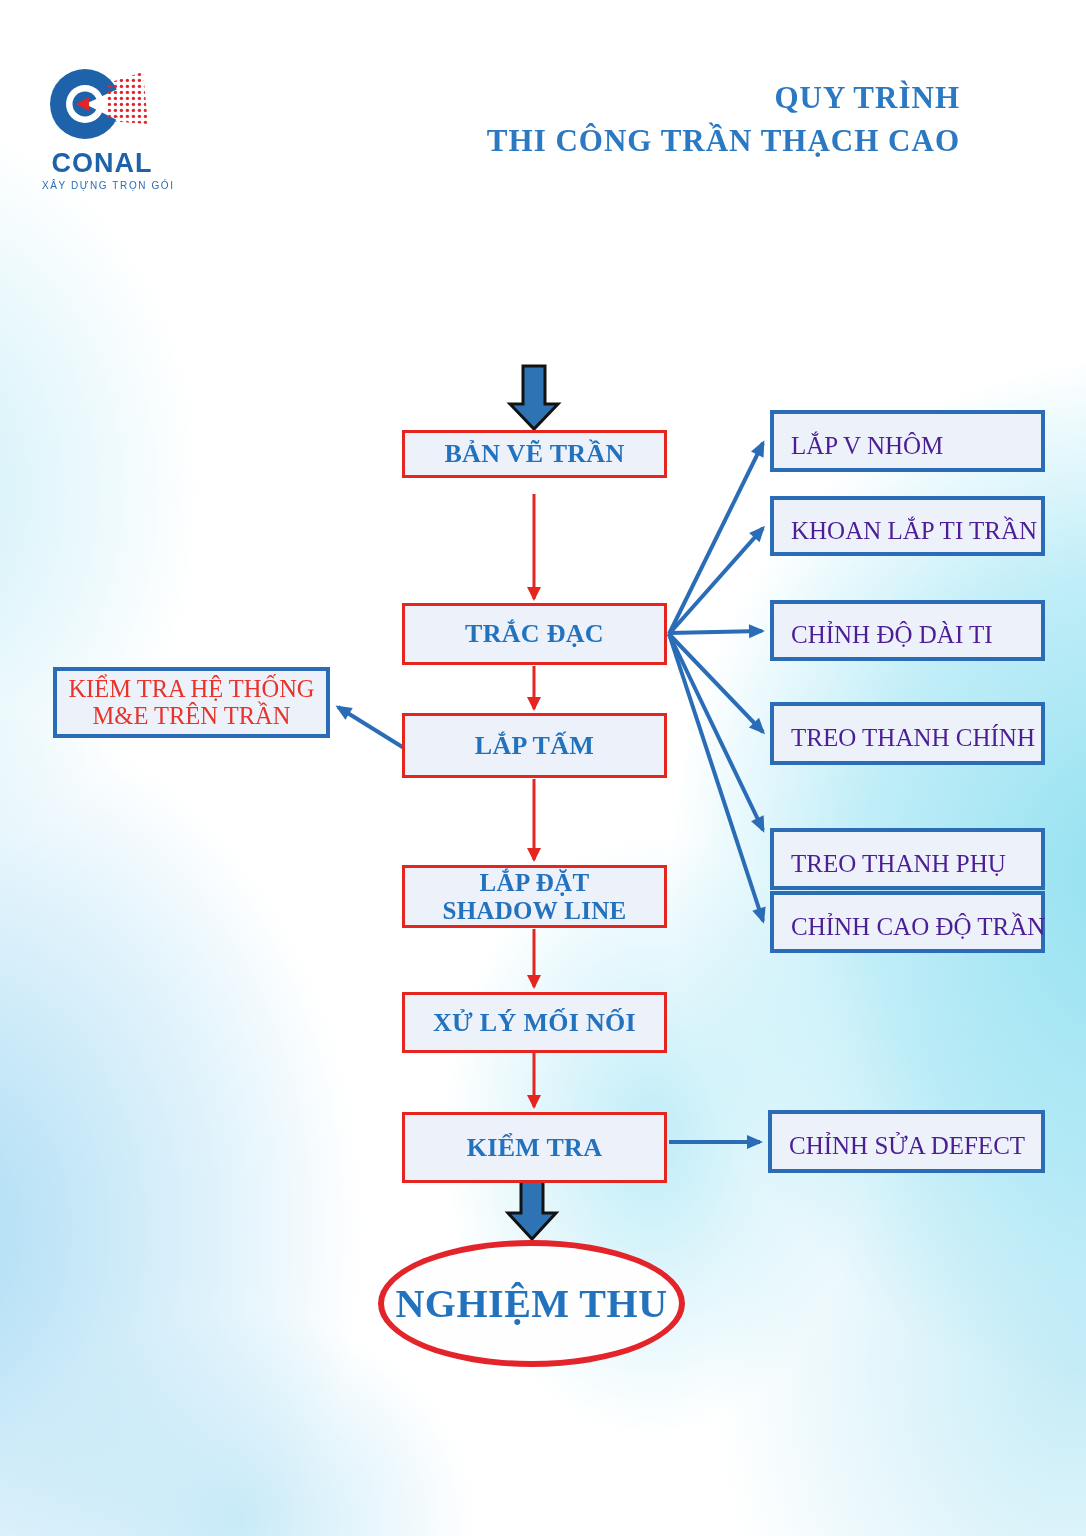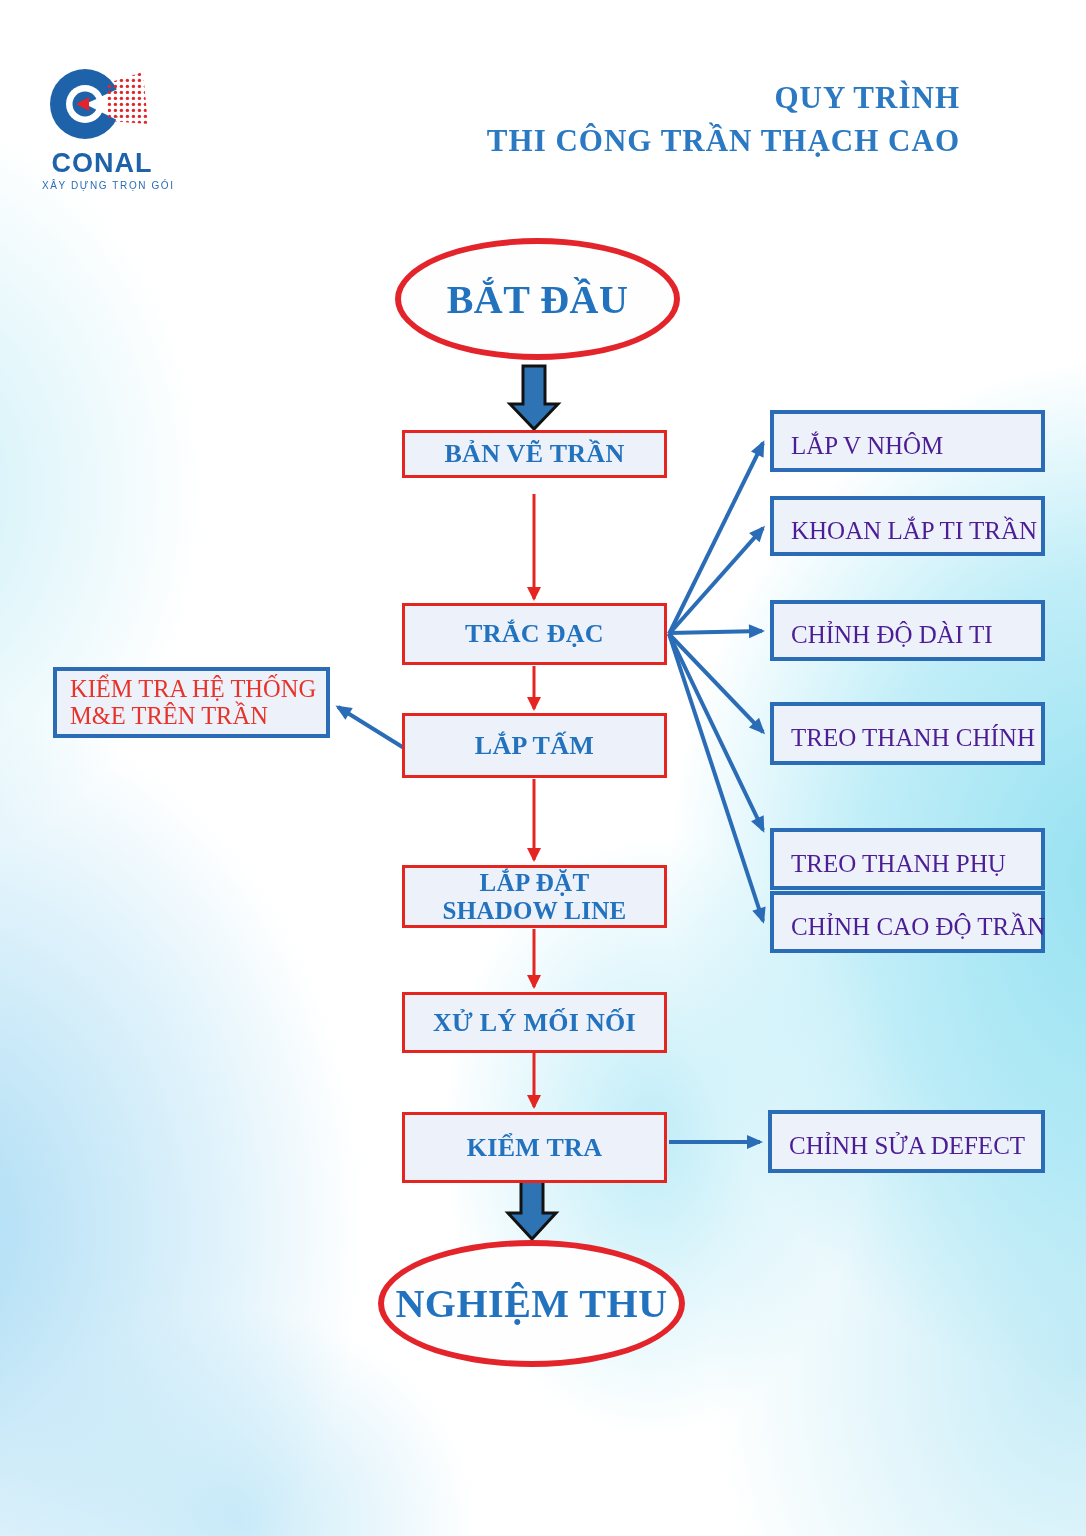--- a/index.html
+++ b/index.html
@@ -31,21 +31,21 @@
   .branch{
     position:absolute;left:770px;width:275px;height:62px;box-sizing:border-box;
     background:#EDF2FA;border:4px solid #2A6CB5;
     display:flex;align-items:center;padding:8px 6px 0 17px;
     color:#4c1d95;font-size:25px;line-height:1;white-space:nowrap;
   }
   .note{
     position:absolute;left:53px;top:667px;width:277px;height:71px;box-sizing:border-box;
     background:#EDF2FA;border:4px solid #2A6CB5;
     display:flex;flex-direction:column;justify-content:center;
-    color:#E8332B;font-size:24.5px;line-height:1.1;padding-left:13px;
+    color:#E8332B;font-size:24.5px;line-height:1.1;text-align:center;
   }
   .terminator{
     position:absolute;box-sizing:border-box;border:6px solid #E3242B;border-radius:50%;
     background:#FEFEFE;display:flex;align-items:center;justify-content:center;
     color:#2272BE;font-weight:bold;font-size:40px;letter-spacing:0.5px;
   }
   .overlay{position:absolute;left:0;top:0;pointer-events:none;}
 </style>
 </head>
 <body>
@@ -104,21 +104,20 @@
     </svg>
     <div class="logo-name">CONAL</div>
     <div class="logo-tag">XÂY DỰNG TRỌN GÓI</div>
   </div>
 
   <div class="title">
     <div>QUY TRÌNH</div>
     <div>THI CÔNG TRẦN THẠCH CAO</div>
   </div>
 
-  <div class="terminator" style="left:395px;top:238px;width:285px;height:122px;">BẮT ĐẦU</div>
 
   <div class="node" style="top:430px;height:48px;">BẢN VẼ TRẦN</div>
 
   <div class="node" style="top:603px;height:62px;">TRẮC ĐẠC</div>
 
   <div class="node" style="top:713px;height:65px;">LẮP TẤM</div>
 
   <div class="node" style="top:865px;height:63px;font-size:25px;">
     <div>LẮP ĐẶT</div>
     <div>SHADOW LINE</div>

